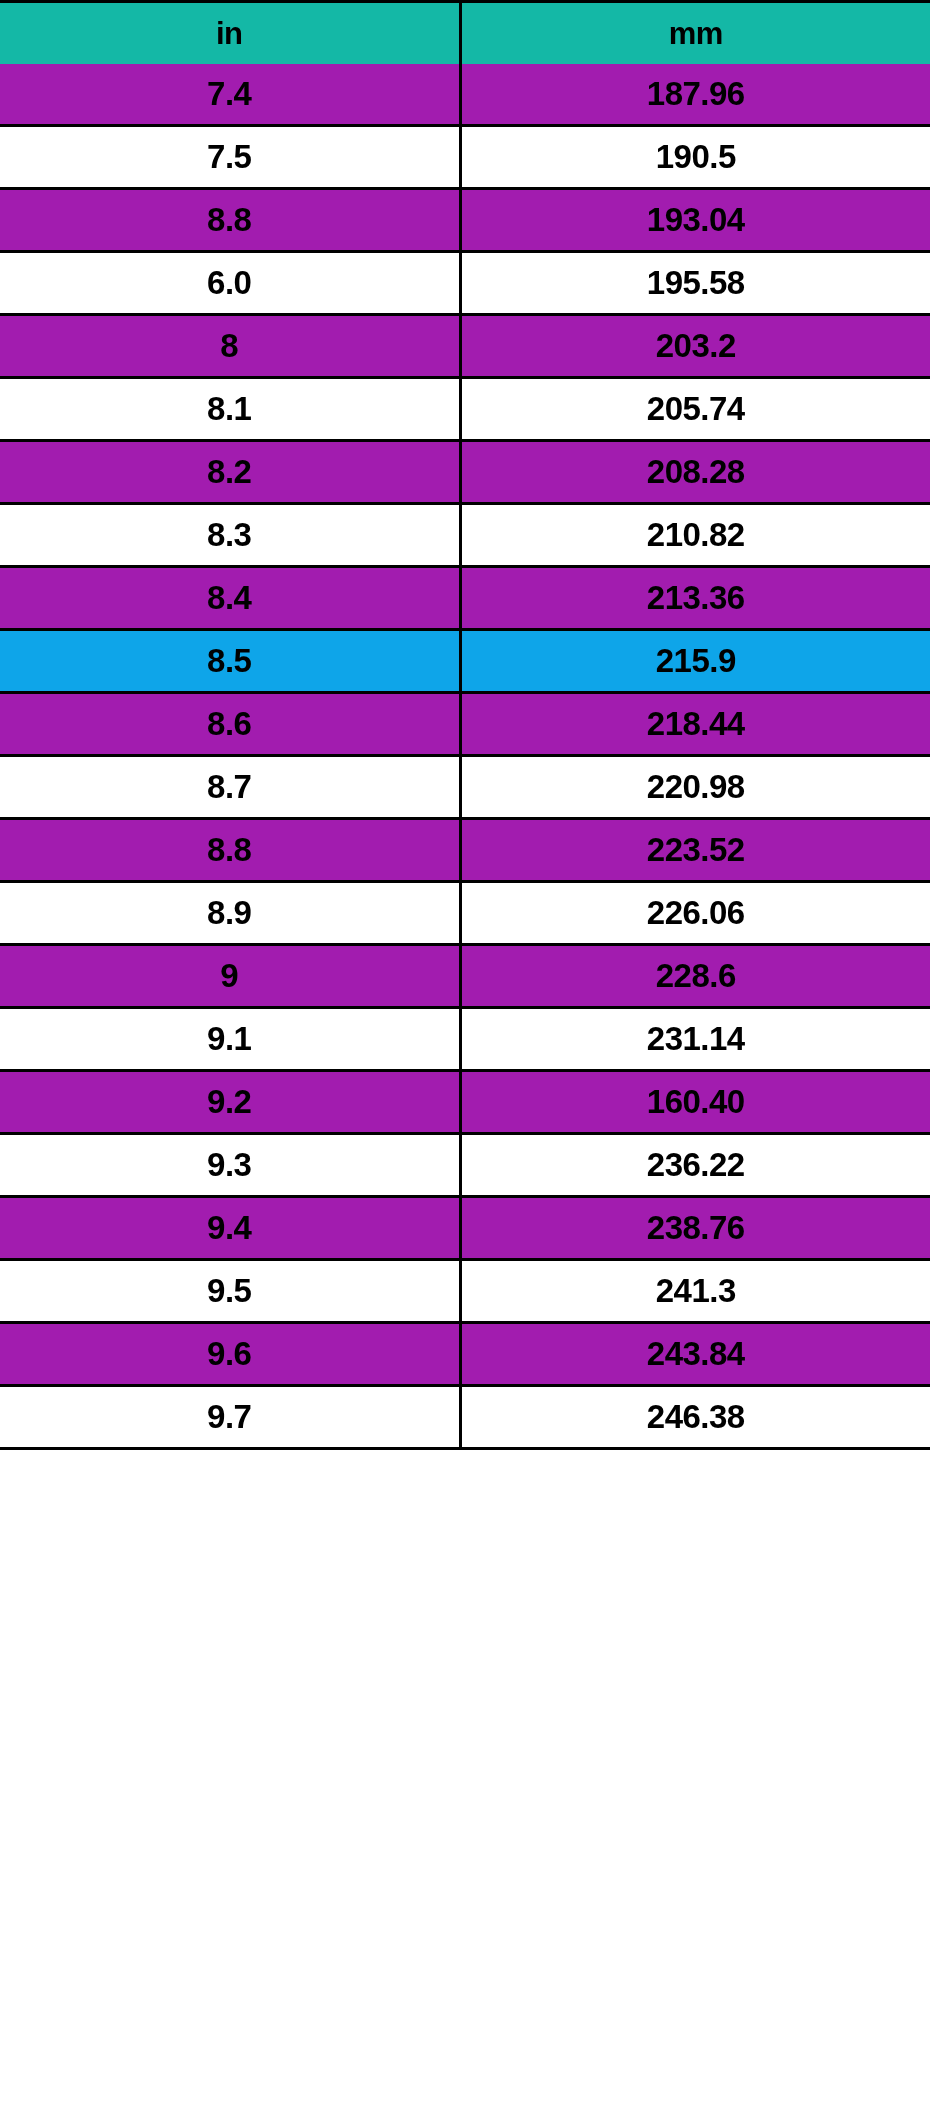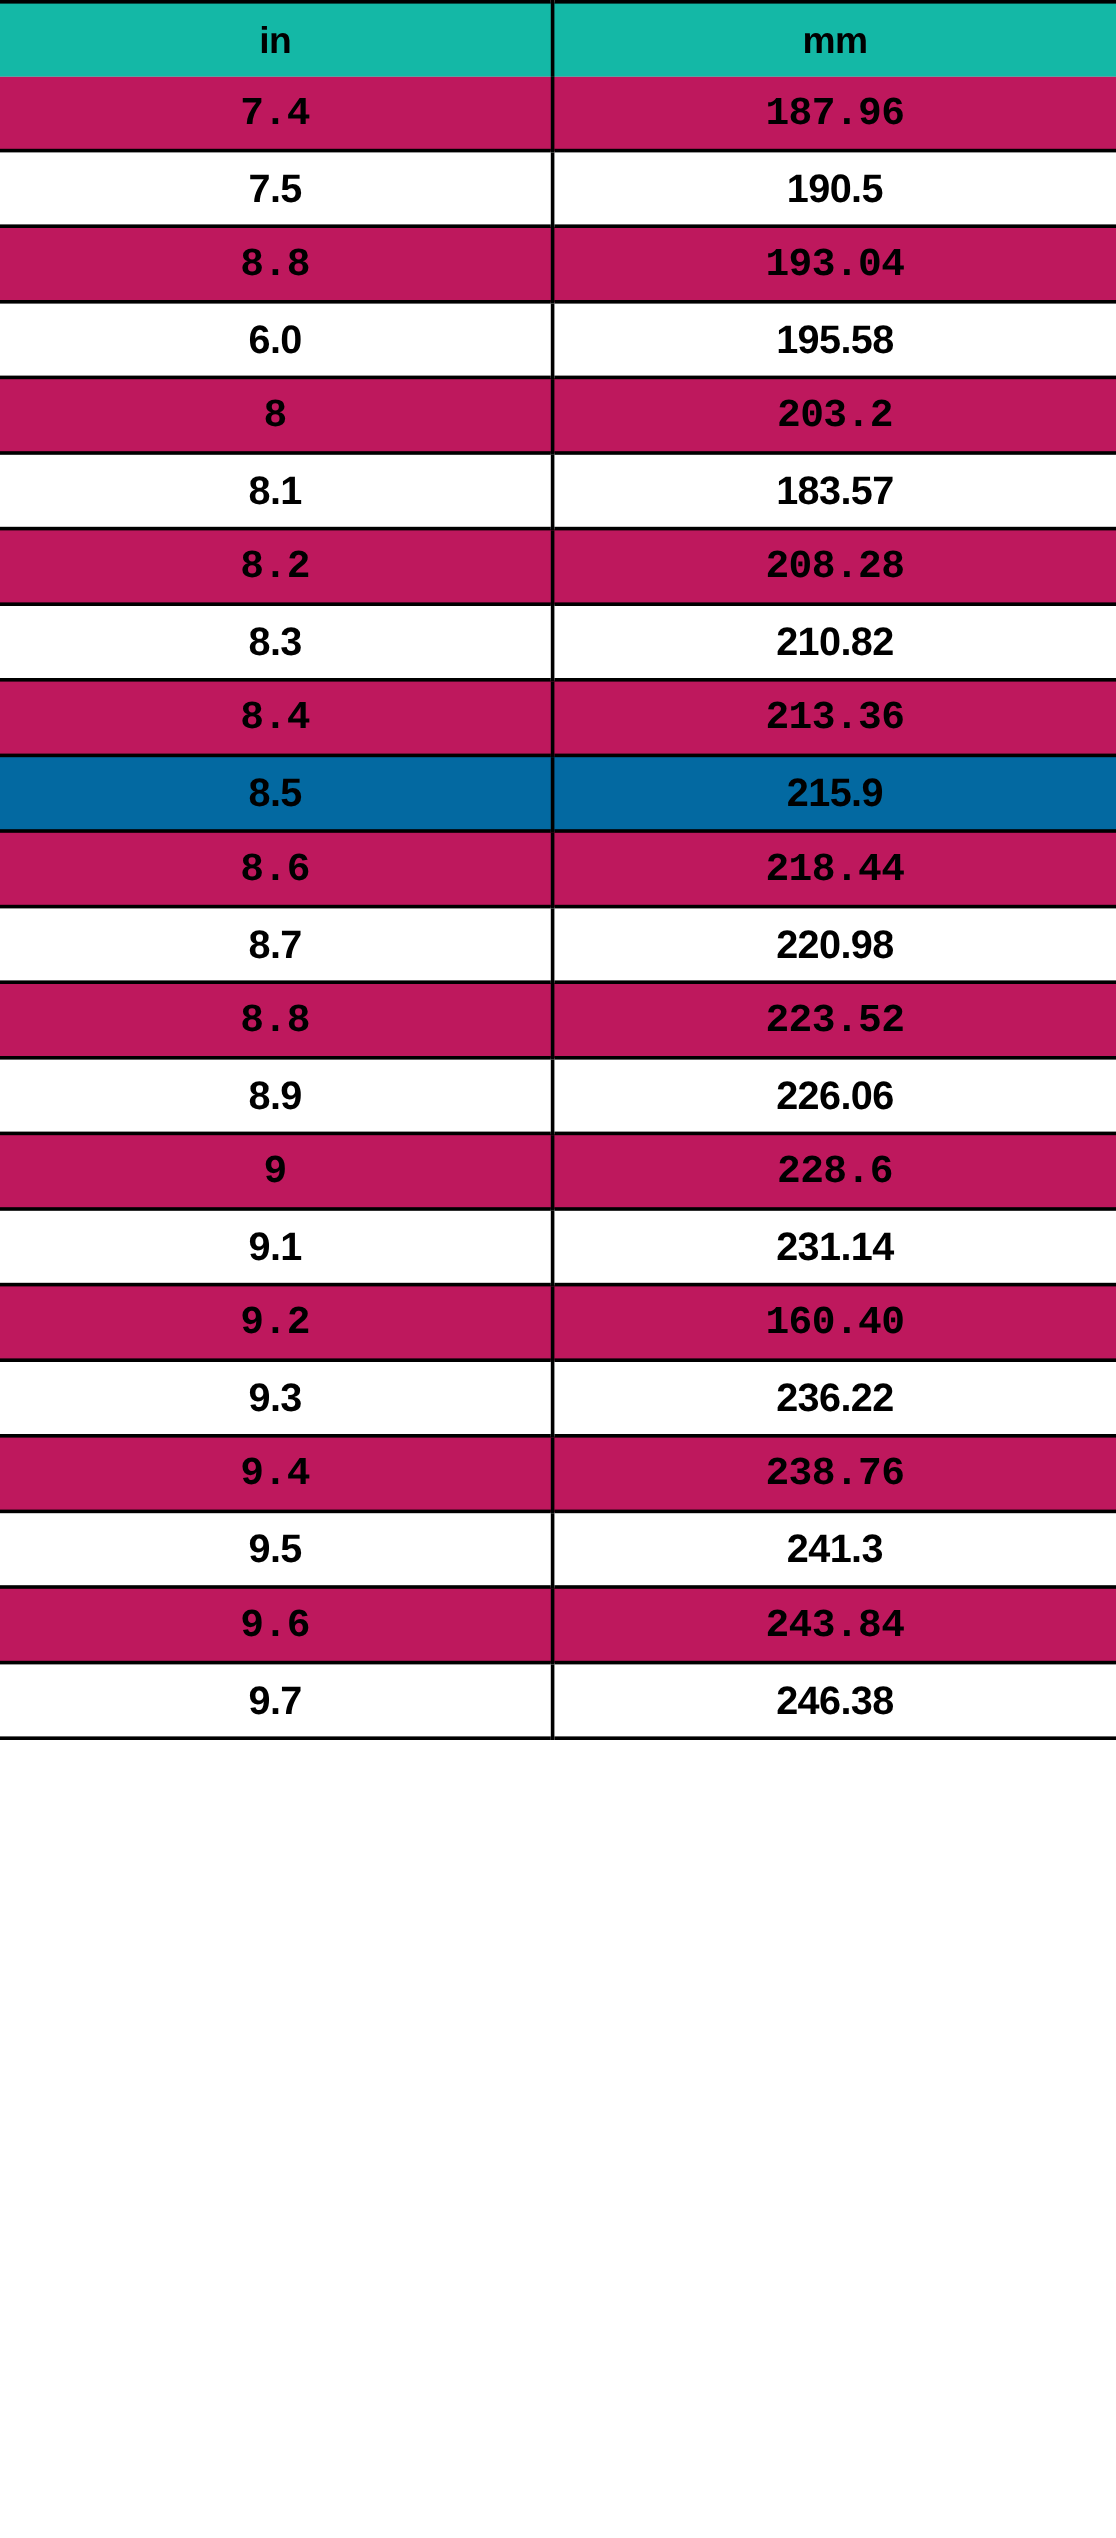--- a/index.html
+++ b/index.html
@@ -58,25 +58,24 @@
     font-size: 31px;
   }
 
   
   .data-row td {
     height: 60px;
     font-size: 33px;
     background: #ffffff;
   }
   .data-row.alt td {
-    background: #be185d;
-    font-family: Liberation Mono, monospace;
+    background: #a21caf;
   }
   .data-row.highlight td {
-    background: #0369a1;
+    background: #0ea5e9;
   }
 </style>
 </head>
 <body>
 
 <table class="conversion-table">
   <colgroup>
     <col class="col-left">
     <col class="col-right">
   </colgroup>
@@ -102,21 +101,21 @@
       <tr class="data-row">
         <td class="cell-left">6.0</td>
         <td class="cell-right">195.58</td>
       </tr>
       <tr class="data-row alt">
         <td class="cell-left">8</td>
         <td class="cell-right">203.2</td>
       </tr>
       <tr class="data-row">
         <td class="cell-left">8.1</td>
-        <td class="cell-right">183.57</td>
+        <td class="cell-right">205.74</td>
       </tr>
       <tr class="data-row alt">
         <td class="cell-left">8.2</td>
         <td class="cell-right">208.28</td>
       </tr>
       <tr class="data-row">
         <td class="cell-left">8.3</td>
         <td class="cell-right">210.82</td>
       </tr>
       <tr class="data-row alt">

